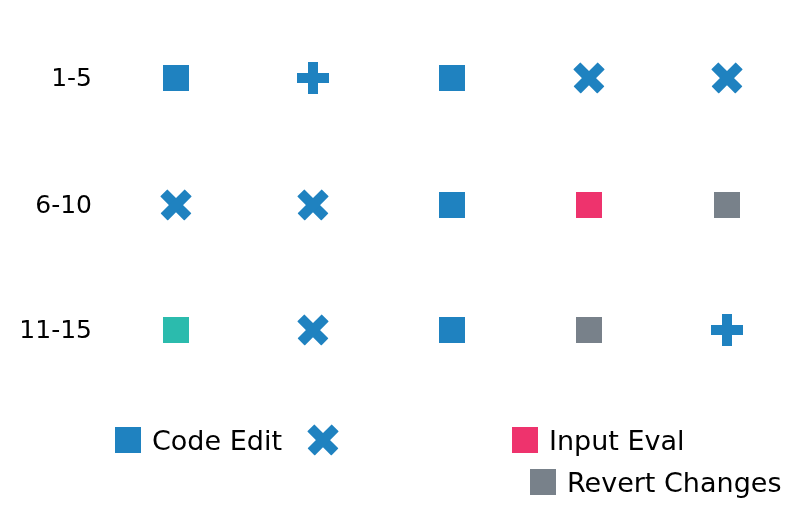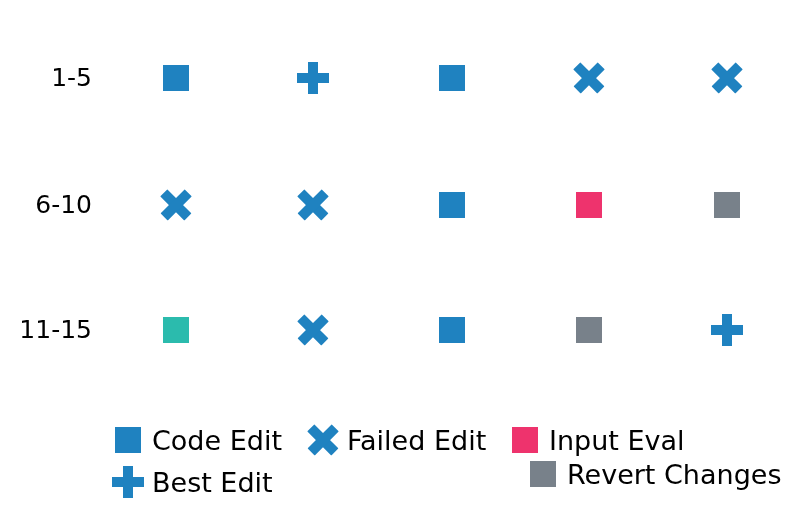--- a/index.html
+++ b/index.html
@@ -227,38 +227,28 @@
         </div>
         <div class="legend-label">Code Edit</div>
       </div>
       <div class="legend-item" style="left: 305px; top: 14px;">
         <div class="legend-swatch">
           <span class="marker m-x">
             <span class="bar a" style="background: rgb(31, 130, 192);"></span>
             <span class="bar b" style="background: rgb(31, 130, 192);"></span>
           </span>
         </div>
-        <div class="legend-label">Failed Edit</div>
       </div>
       <div class="legend-item" style="left: 507px; top: 14px;">
         <div class="legend-swatch">
           <span class="marker m-square" style="background: rgb(238, 51, 109);"></span>
         </div>
         <div class="legend-label">Input Eval</div>
       </div>
-      <div class="legend-item" style="left: 110px; top: 56px;">
-        <div class="legend-swatch">
-          <span class="marker m-plus">
-            <span class="bar h" style="background: rgb(31, 130, 192);"></span>
-            <span class="bar v" style="background: rgb(31, 130, 192);"></span>
-          </span>
-        </div>
-        <div class="legend-label">Best Edit</div>
-      </div>
-      <div class="legend-item" style="left: 525px; top: 48px;">
+      <div class="legend-item" style="left: 525px; top: 56px;">
         <div class="legend-swatch">
           <span class="marker m-square" style="background: rgb(120, 129, 138);"></span>
         </div>
         <div class="legend-label">Revert Changes</div>
       </div>
     </div>
 
 </div>
 
 </body></html>

